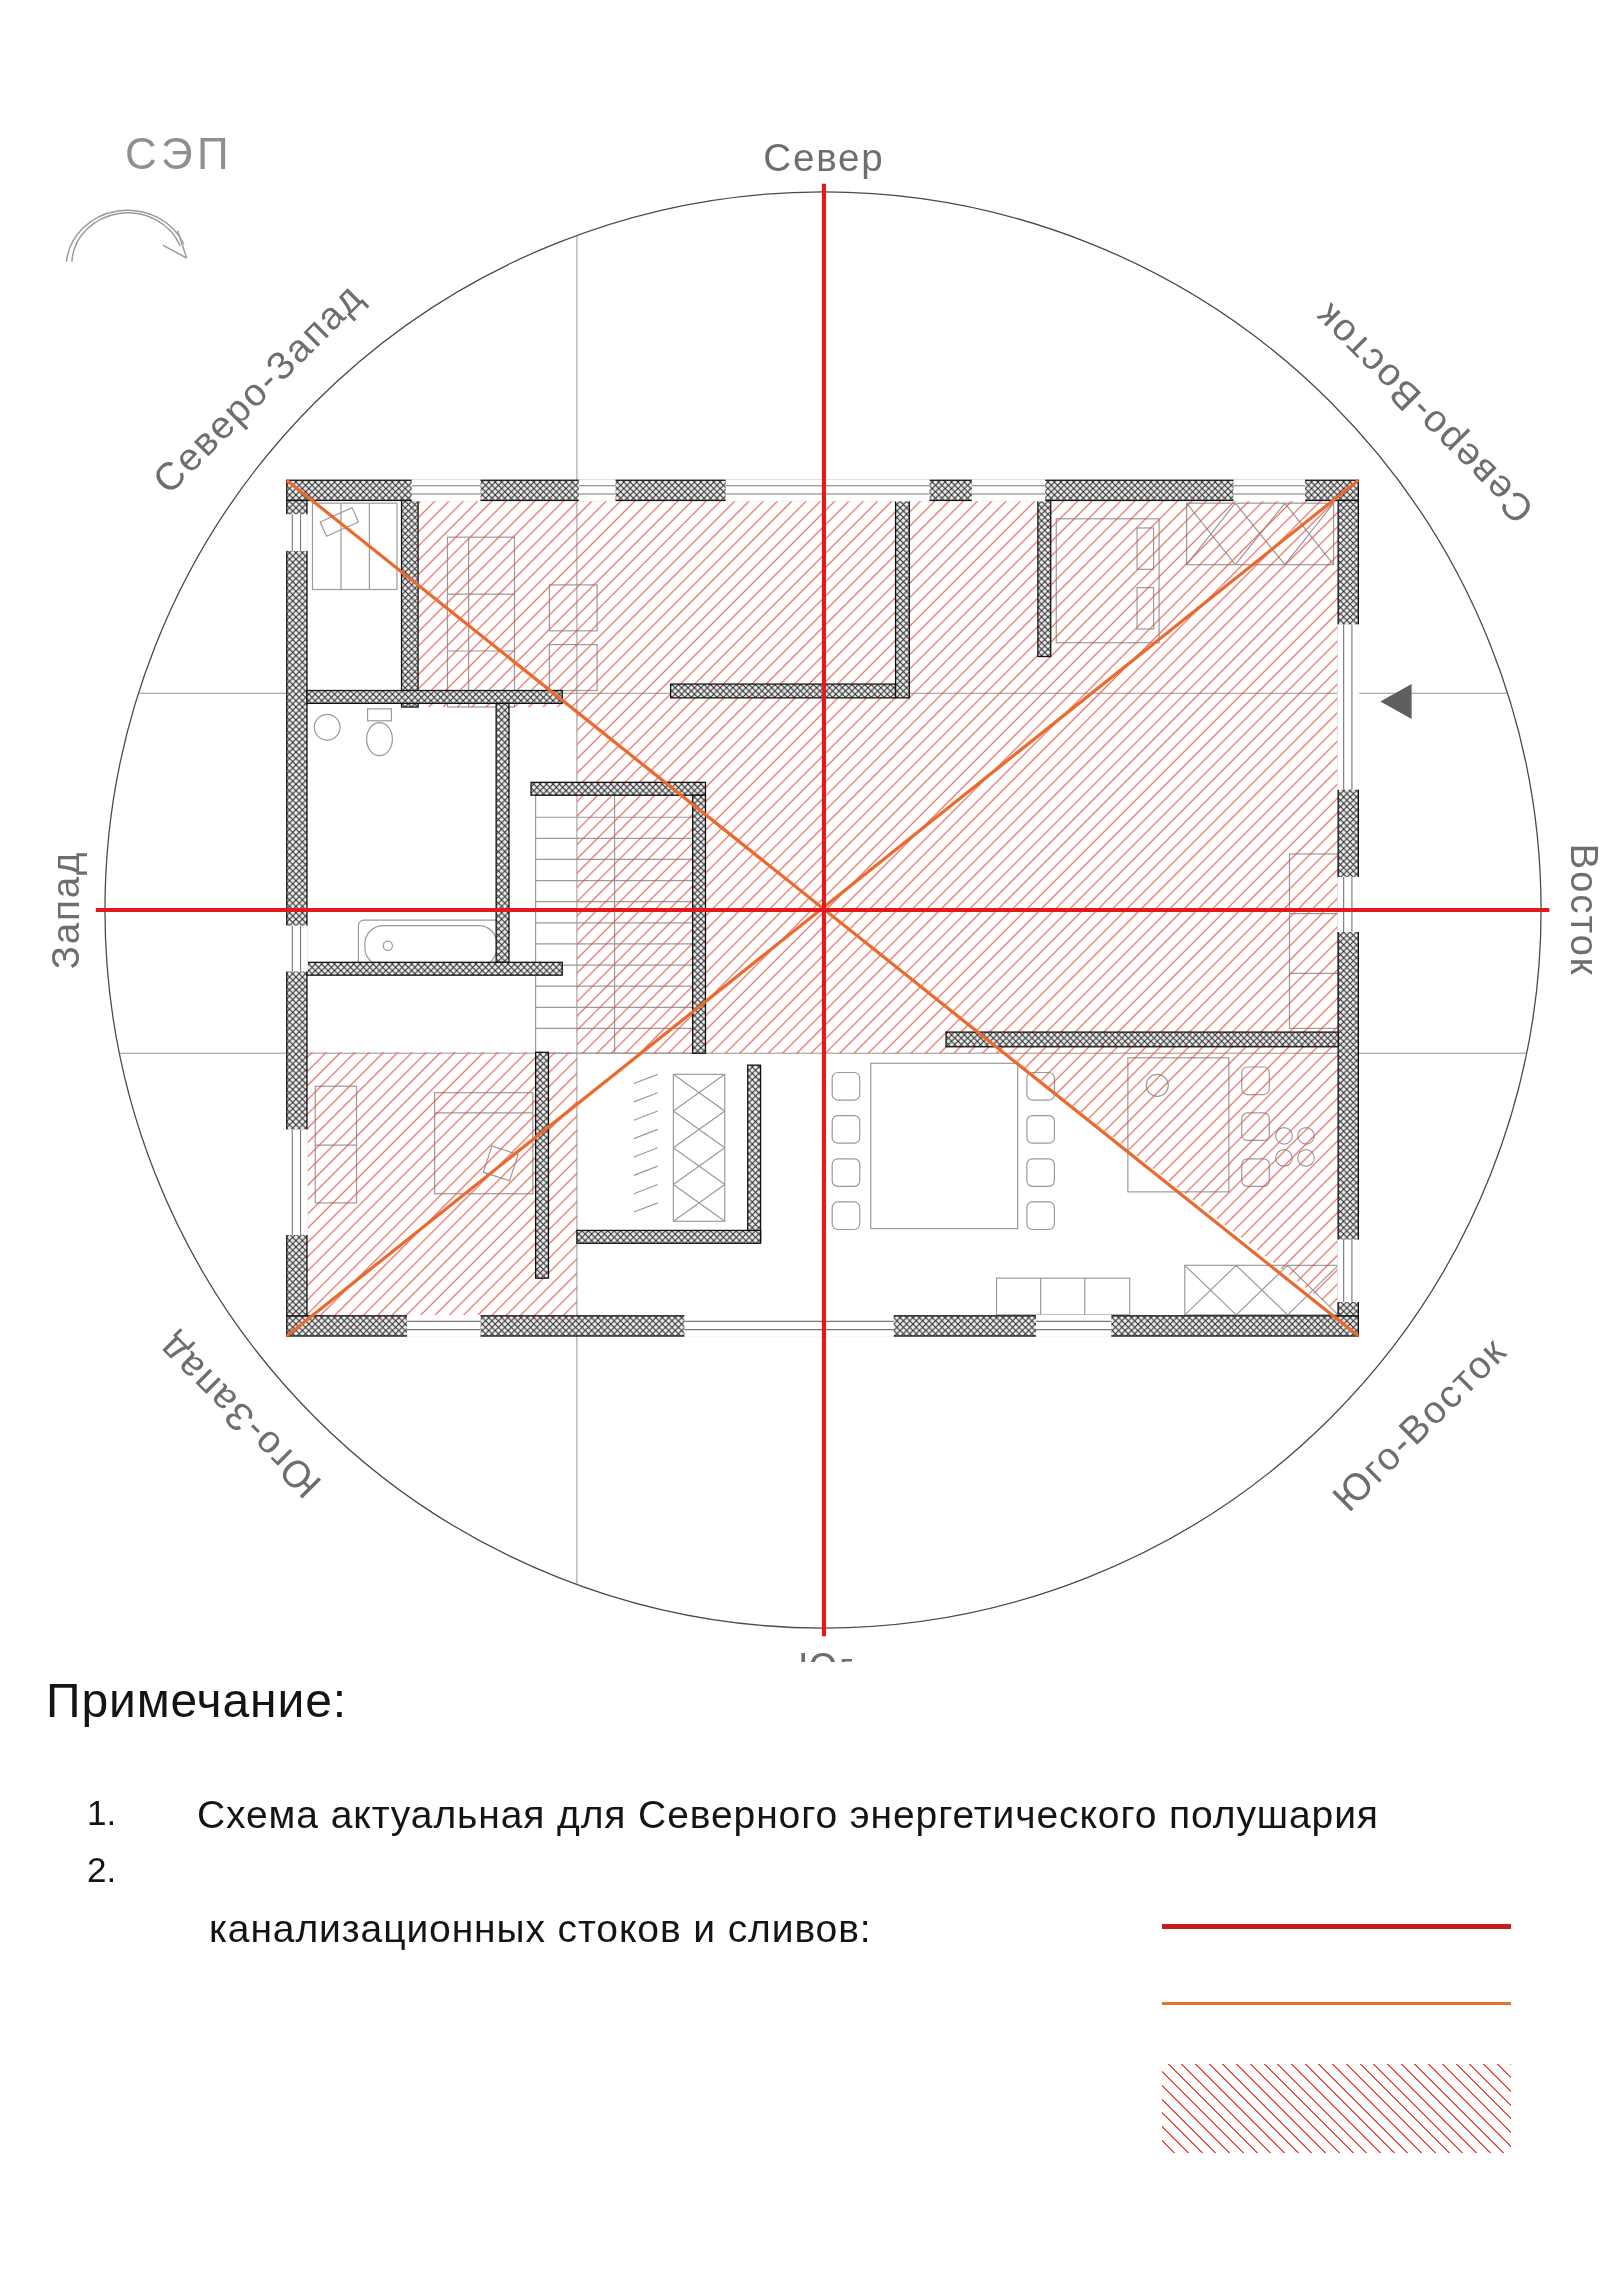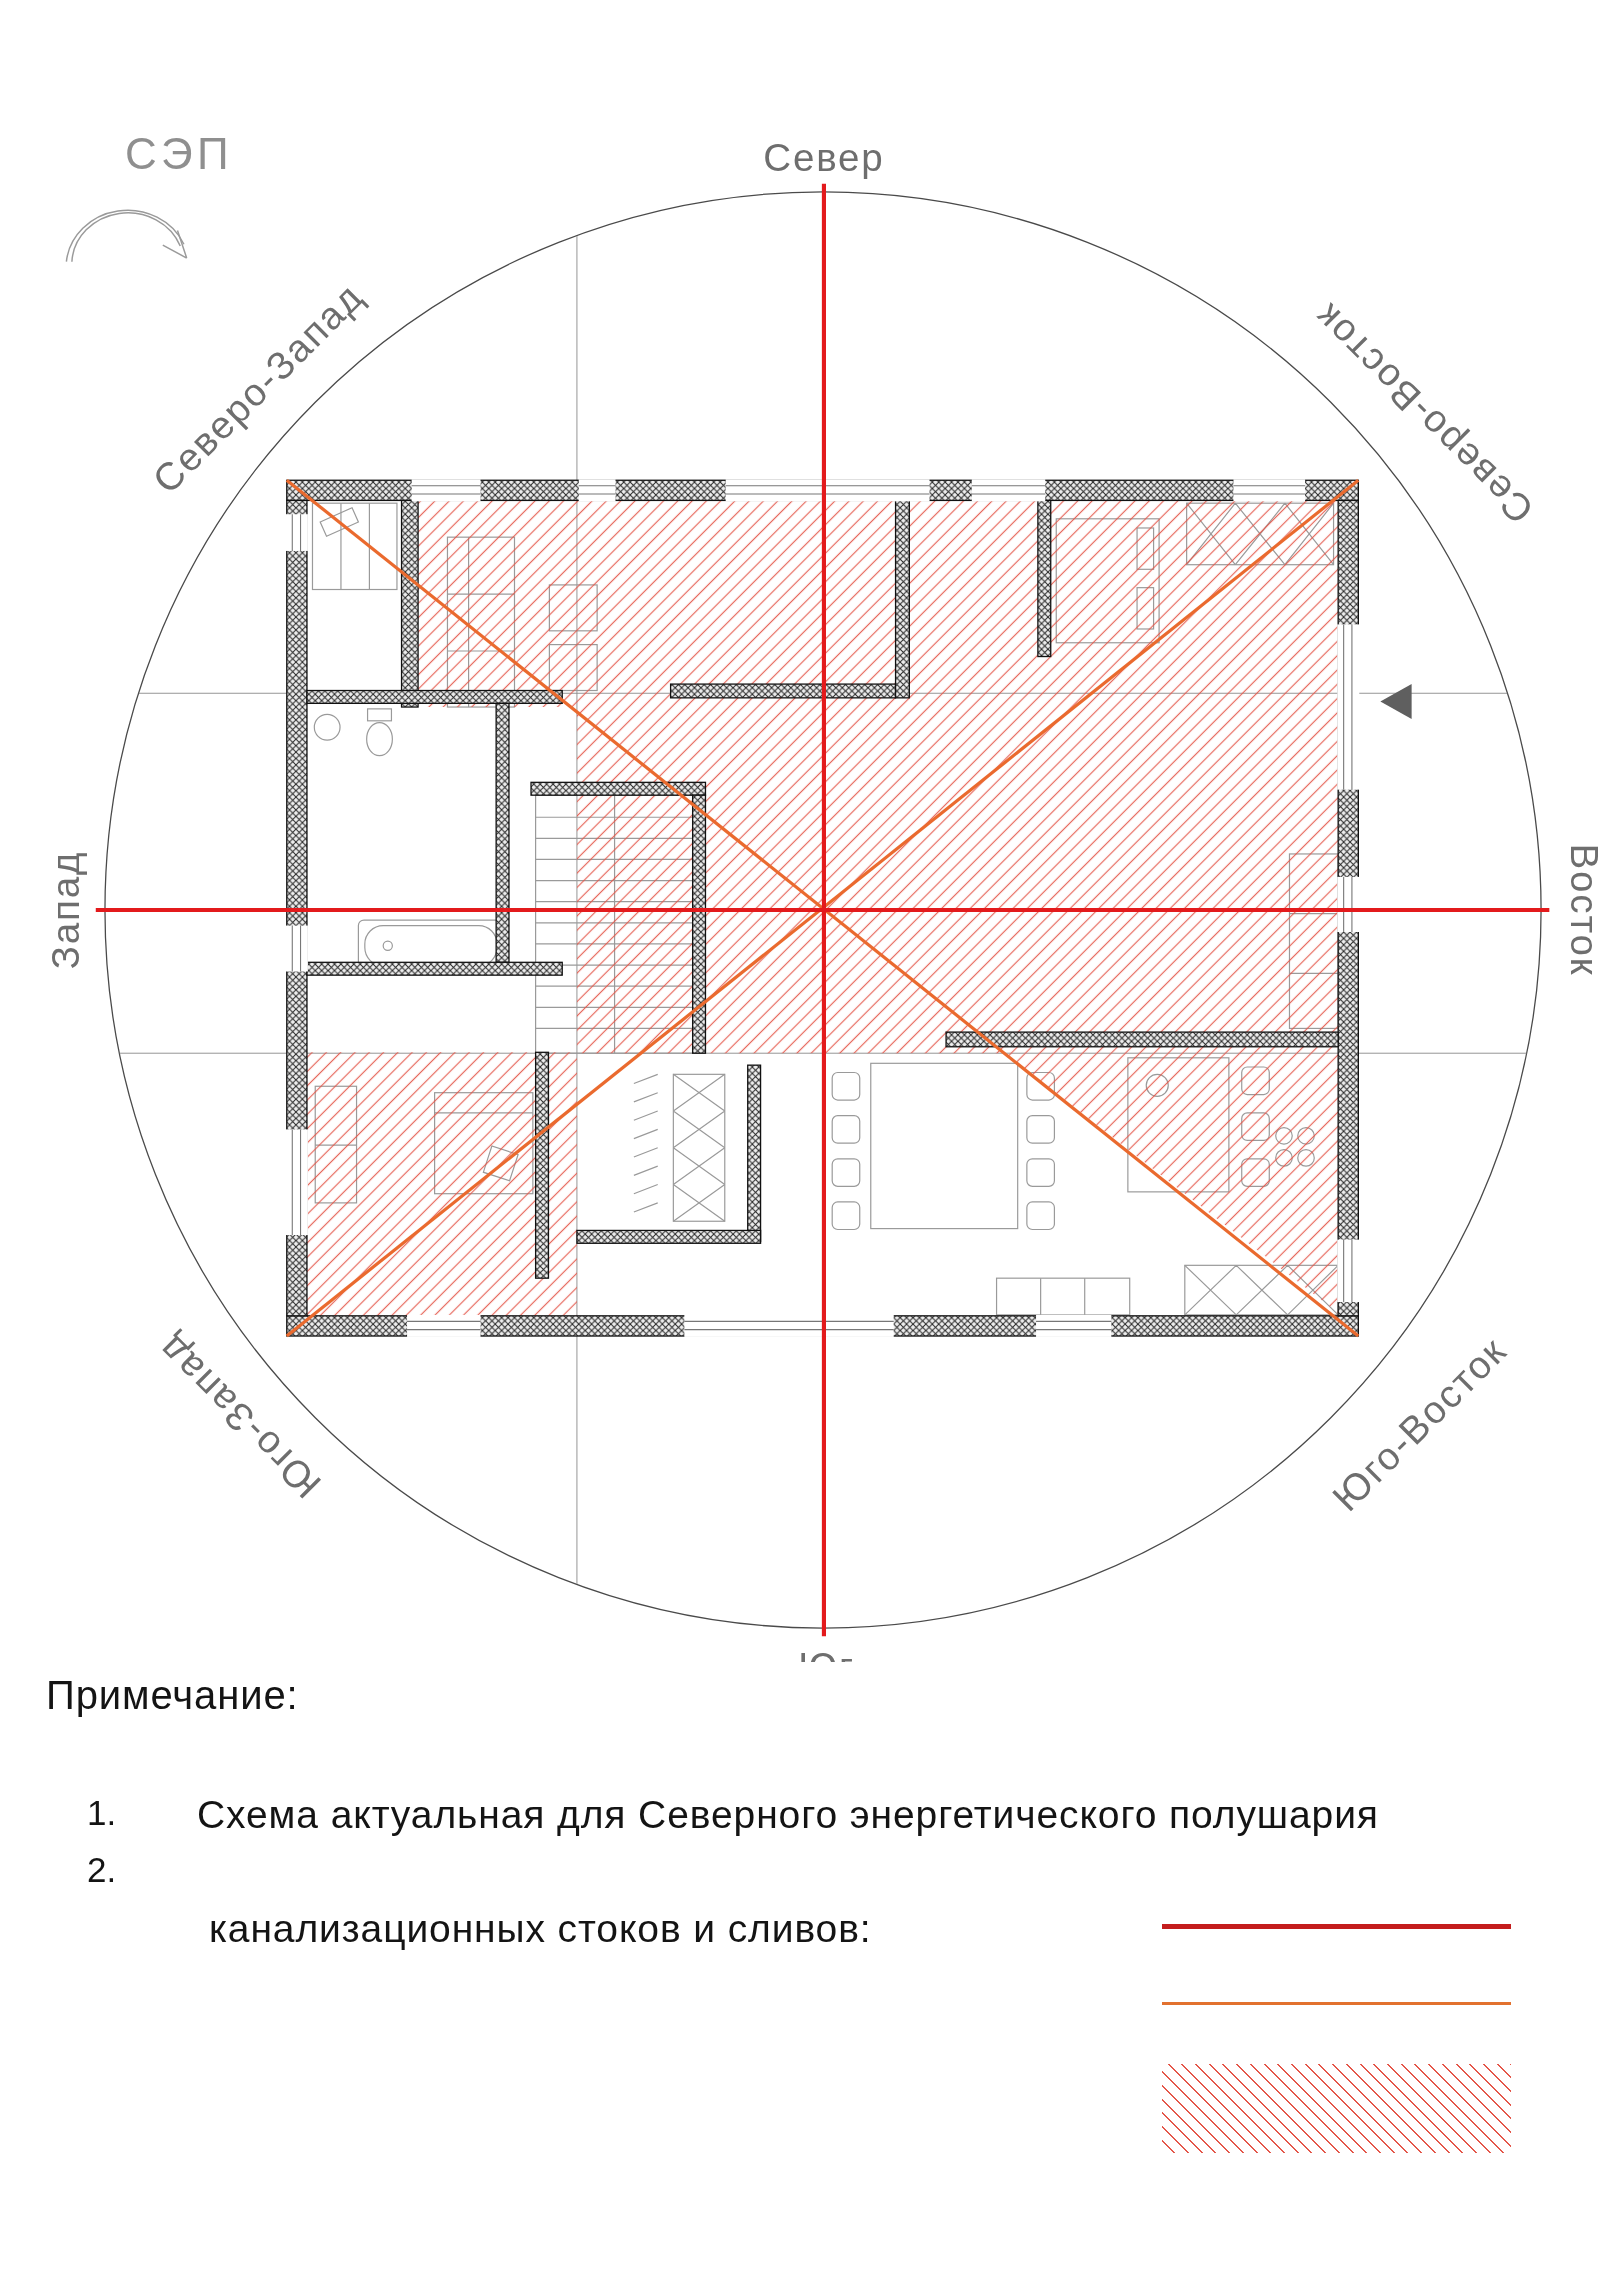--- a/index.html
+++ b/index.html
@@ -1,21 +1,21 @@
 <!DOCTYPE html>
 <html style="font-size:14.7px"><head>
 <meta charset="utf-8">
 <style>
   html,body{margin:0;padding:0;background:#ffffff;}
   .page{position:relative;width:1624px;height:2296px;background:#fff;overflow:hidden;
         font-family:"Liberation Sans",sans-serif;}
   .sep-label{position:absolute;left:84px;top:129px;font-size:44px;letter-spacing:4.6px;
              color:#8f8f8f;font-weight:400;margin-left:41px;}
   svg.diagram{position:absolute;left:0;top:0;}
-  .notes-title{position:absolute;left:46px;top:1673px;font-size:40px;color:#141414;letter-spacing:0.9px;}
+  .notes-title{position:absolute;left:46px;top:1673px;font-size:48px;color:#141414;letter-spacing:0.9px;}
   .note-num{position:absolute;font-size:35px;color:#141414;}
   .note-text{position:absolute;font-size:39px;color:#141414;letter-spacing:0.9px;white-space:nowrap;}
   .legend-line-red{position:absolute;left:1162px;top:1924px;width:349px;height:4.6px;background:#c41d1d;}
   .legend-line-orange{position:absolute;left:1162px;top:2002px;width:349px;height:2.8px;background:#e2712f;}
   .legend-hatch{position:absolute;left:1162px;top:2064px;width:349px;height:89px;
      background:repeating-linear-gradient(45deg,rgba(0,0,0,0) 0 8.3px,#e4574a 8.3px 9.7px);}
 </style>
 </head>
 <body>
 

